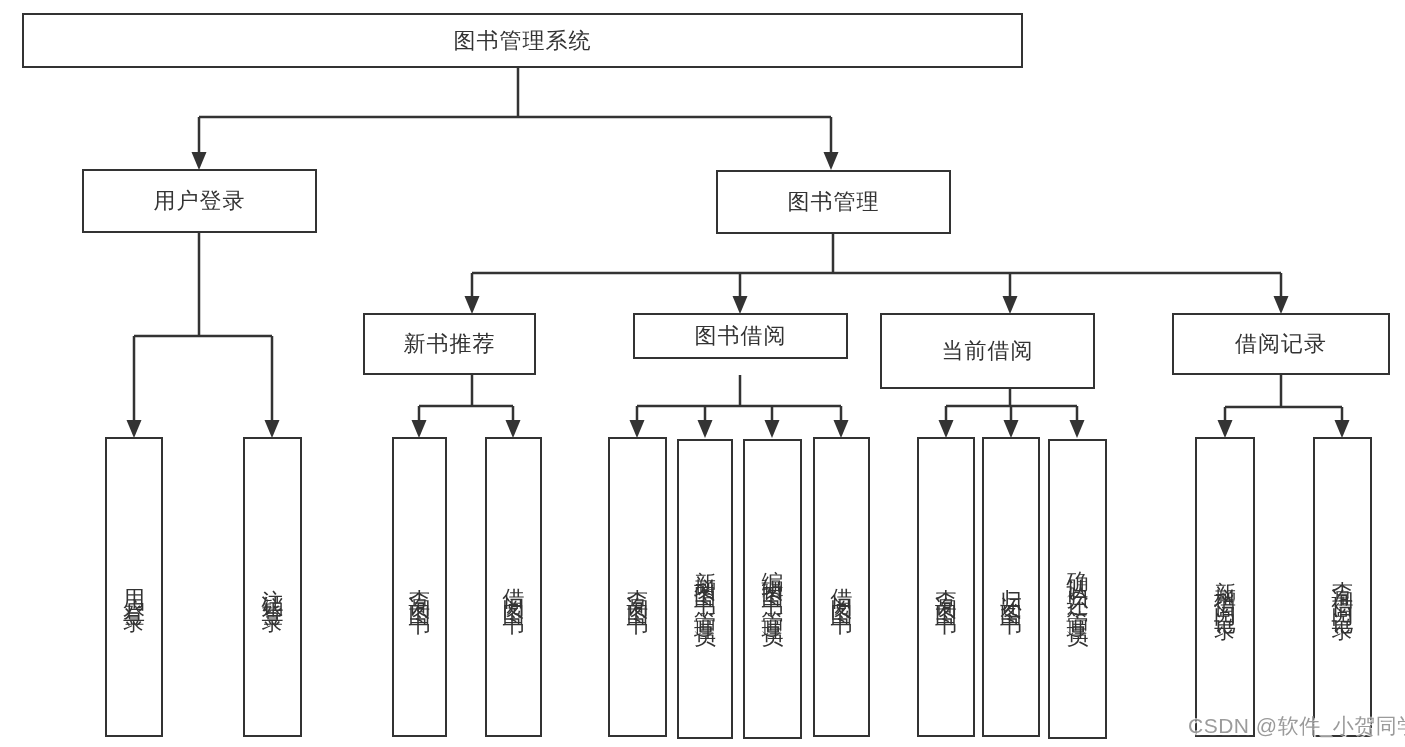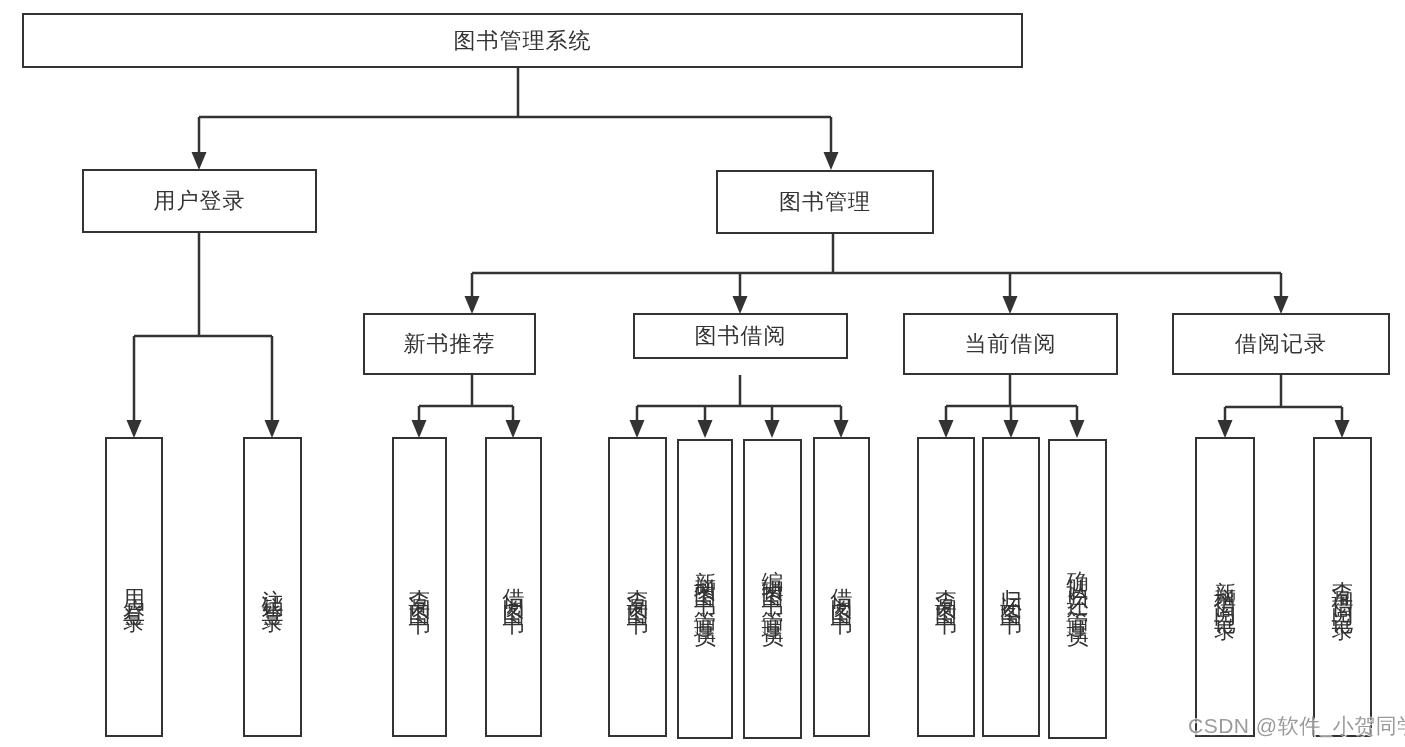--- a/index.html
+++ b/index.html
@@ -75,31 +75,31 @@
     </g>
   </svg>
 
   <div class="node" style="left:22px;top:13px;width:1001px;height:55px">
     <span class="hlabel">图书管理系统</span>
   </div>
 
   <div class="node" style="left:82px;top:169px;width:235px;height:64px">
     <span class="hlabel">用户登录</span>
   </div>
-  <div class="node" style="left:716px;top:170px;width:218px;height:64px">
+  <div class="node" style="left:716px;top:170px;width:235px;height:64px">
     <span class="hlabel">图书管理</span>
   </div>
 
   <div class="node" style="left:363px;top:313px;width:173px;height:62px">
     <span class="hlabel">新书推荐</span>
   </div>
   <div class="node" style="left:633px;top:313px;width:215px;height:46px">
     <span class="hlabel">图书借阅</span>
   </div>
-  <div class="node" style="left:903px;top:313px;width:215px;height:62px">
+  <div class="node" style="left:880px;top:313px;width:215px;height:76px">
     <span class="hlabel">当前借阅</span>
   </div>
   <div class="node" style="left:1172px;top:313px;width:218px;height:62px">
     <span class="hlabel">借阅记录</span>
   </div>
 
   <div class="node" style="left:105px;top:437px;width:58px;height:300px">
     <span class="vlabel">用户登录</span>
   </div>
   <div class="node" style="left:243px;top:437px;width:59px;height:300px">

